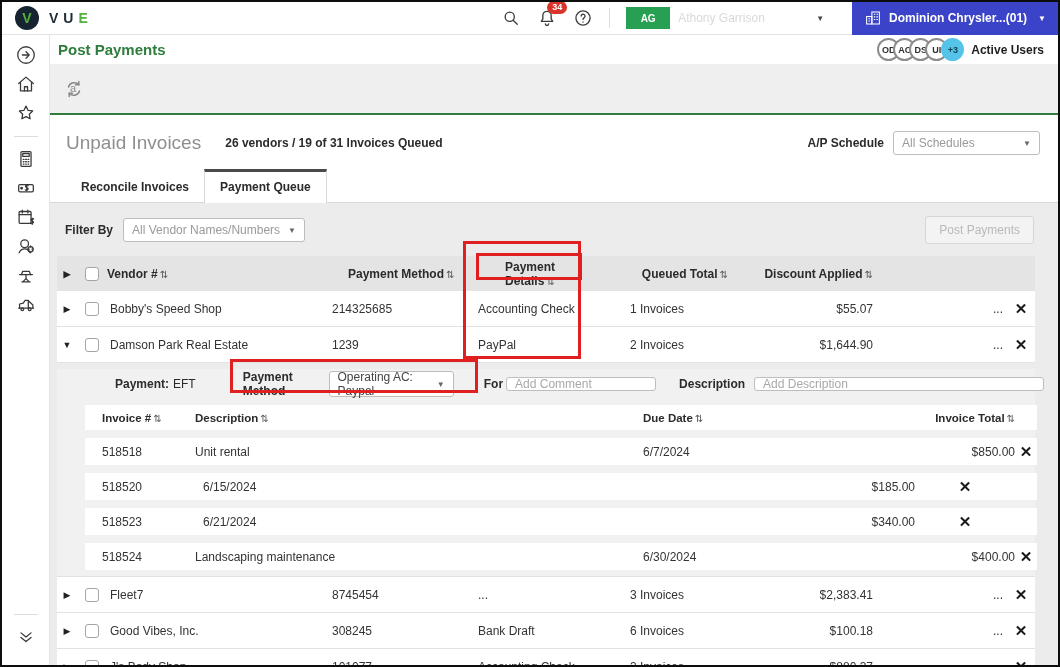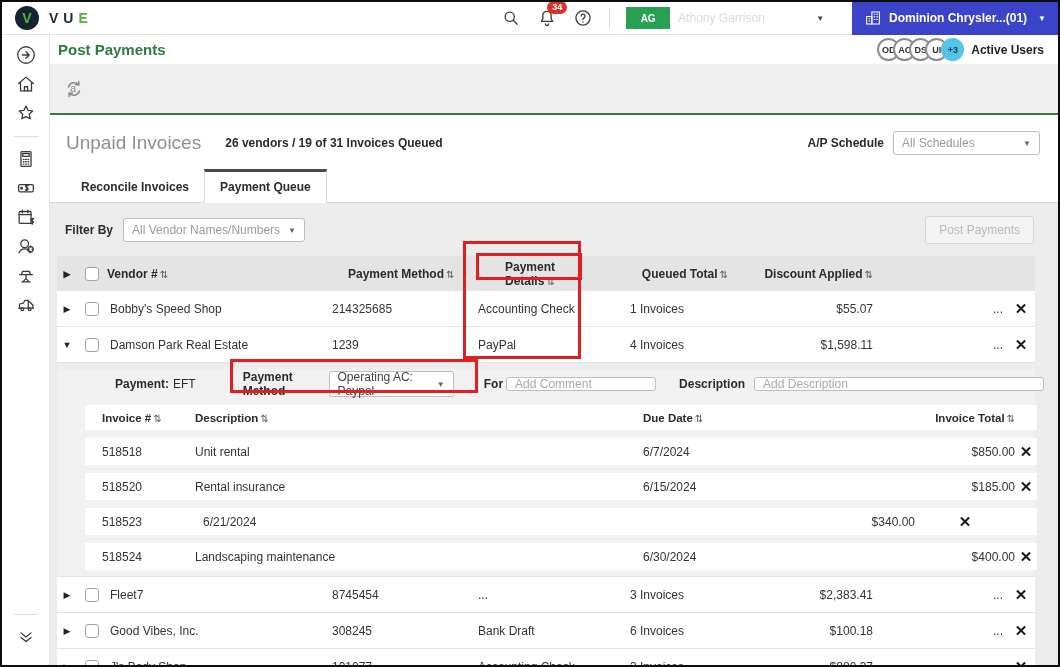--- a/index.html
+++ b/index.html
@@ -294,22 +294,22 @@
             </div>
 
             <div class="grid trow">
               <div class="cell-caret">▼</div>
               <div>
                   <div class="checkbox"></div>
                 </div>
               <div class="c-name">Damson Park Real Estate</div>
               <div>1239</div>
               <div class="c-method">PayPal</div>
-              <div class="c-details">4 Invoices</div>
-              <div class="c-right">$1,598.11</div>
+              <div class="c-details">2 Invoices</div>
+              <div class="c-right">$1,644.90</div>
               <div class="c-right">...</div>
               <div class="x-btn">✕</div>
             </div>
 
             <div class="exp-panel">
               <div class="exp-controls">
                 <span class="lbl pay-label">Payment:</span>
                 <span class="static-val">EFT</span>
                 <div class="method-group">
                   <span class="lbl">Payment Method</span>
@@ -338,21 +338,20 @@
 
               <div class="subgrid sub-row">
                 <div class="s-inv">518518</div>
                 <div>Unit rental</div>
                 <div class="s-due">6/7/2024</div>
                 <div class="s-total">$850.00</div>
                 <div class="x-btn">✕</div>
               </div>
               <div class="subgrid sub-row">
                 <div class="s-inv">518520</div>
-                <div>Rental insurance</div>
                 <div class="s-due">6/15/2024</div>
                 <div class="s-total">$185.00</div>
                 <div class="x-btn">✕</div>
               </div>
               <div class="subgrid sub-row">
                 <div class="s-inv">518523</div>
                 <div class="s-due">6/21/2024</div>
                 <div class="s-total">$340.00</div>
                 <div class="x-btn">✕</div>
               </div>

